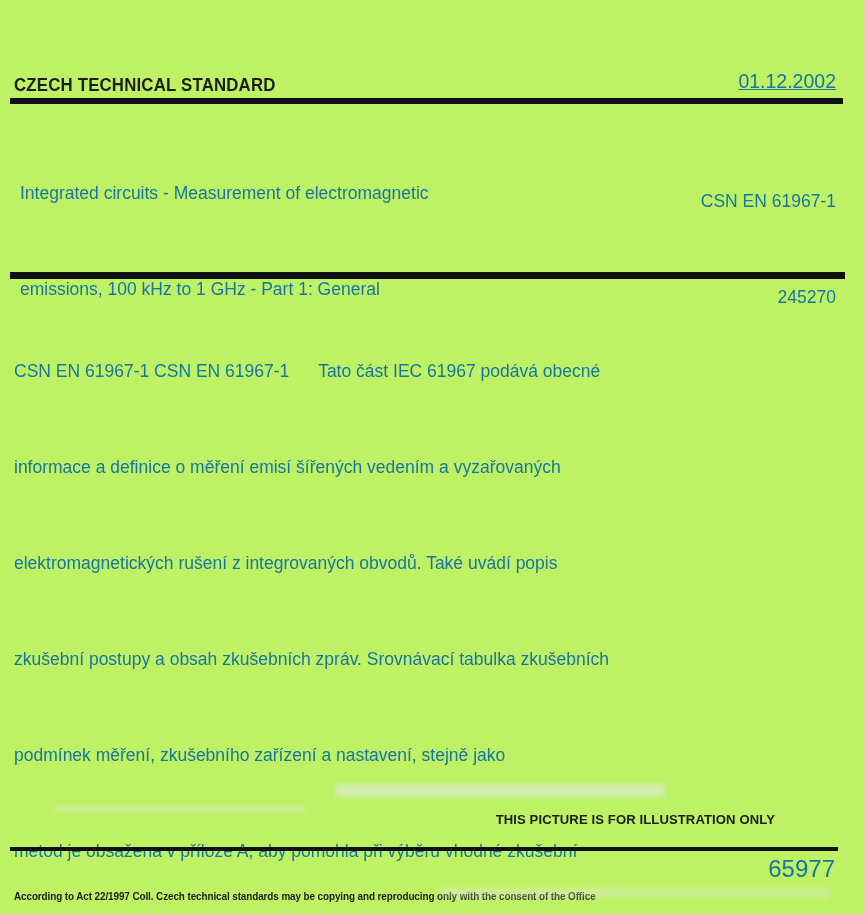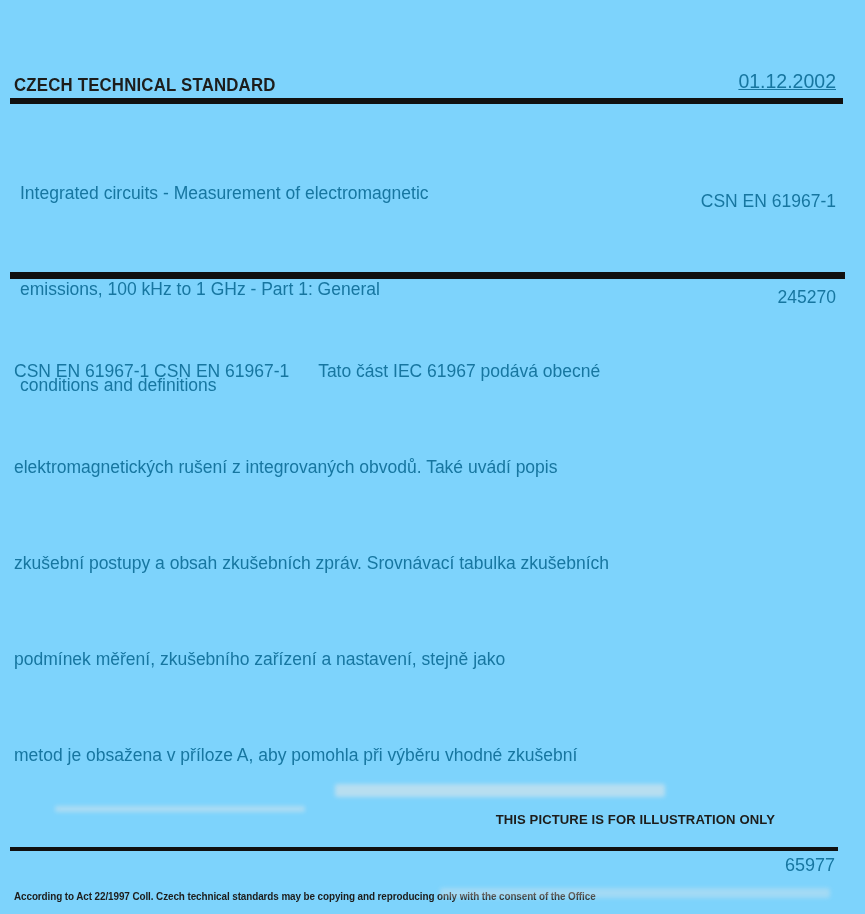--- a/index.html
+++ b/index.html
@@ -1,20 +1,20 @@
 <!DOCTYPE html>
 <html style="--accent-teal: #1776a0; --text-black: #1d1d1b;"><head>
 <meta charset="utf-8">
 <style>
   html, body { margin: 0; padding: 0; background: #ffffff; }
   .page {
     position: relative;
     width: 865px;
     height: 914px;
-    background: #7dd3fc;
+    background: #bef264;
     overflow: hidden;
     font-family: "Liberation Sans", "DejaVu Sans", sans-serif;
   }
   .teal { color: var(--accent-teal, #1776a0); }
   .blk  { color: var(--text-black, #1d1d1b); }
 
   .header-title {
     position: absolute; left: 14px; top: 75px;
     font-size: 17.5px; font-weight: bold; letter-spacing: 0.2px;
     transform: scaleX(0.96); transform-origin: left center;
@@ -60,49 +60,49 @@
 
   .footer-disclaimer {
     position: absolute; left: 14px; top: 859px;
     font-size: 11px; font-weight: bold; line-height: 15px;
     letter-spacing: -0.1px;
     transform: scaleX(0.9); transform-origin: left top;
     white-space: pre;
   }
   .footer-number {
     position: absolute; right: 30px; top: 855px;
-    font-size: 18px; white-space: pre;
+    font-size: 24px; white-space: pre;
   }
 </style>
 </head>
 <body>
 
 <div class="page">
 
   <div class="header-title blk">CZECH TECHNICAL STANDARD</div>
 
   <div class="header-date teal">01.12.2002</div>
 
   <div class="rule rule-top"></div>
 
   <div class="title-left teal">
     <div>Integrated circuits - Measurement of electromagnetic</div>
     <div>emissions, 100 kHz to 1 GHz - Part 1: General</div>
-    <div>conditions and definitions</div>
   </div>
 
   <div class="title-right teal">
     <div>CSN EN 61967-1</div>
     <div>245270</div>
   </div>
 
   <div class="rule rule-mid"></div>
 
   <div class="body-text teal">
     <div>CSN EN 61967-1 CSN EN 61967-1      Tato část IEC 61967 podává obecné</div>
+    <div>informace a definice o měření emisí šířených vedením a vyzařovaných</div>
     <div>elektromagnetických rušení z integrovaných obvodů. Také uvádí popis</div>
     <div>zkušební postupy a obsah zkušebních zpráv. Srovnávací tabulka zkušebních</div>
     <div>podmínek měření, zkušebního zařízení a nastavení, stejně jako</div>
     <div>metod je obsažena v příloze A, aby pomohla při výběru vhodné zkušební</div>
     
     
     
     
     
     

